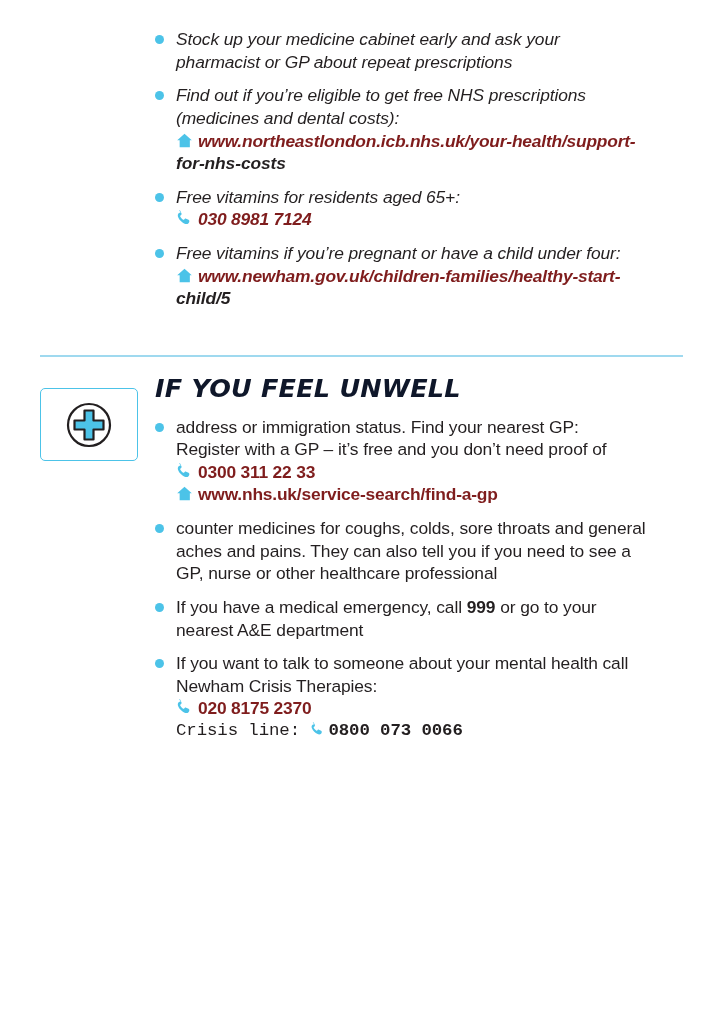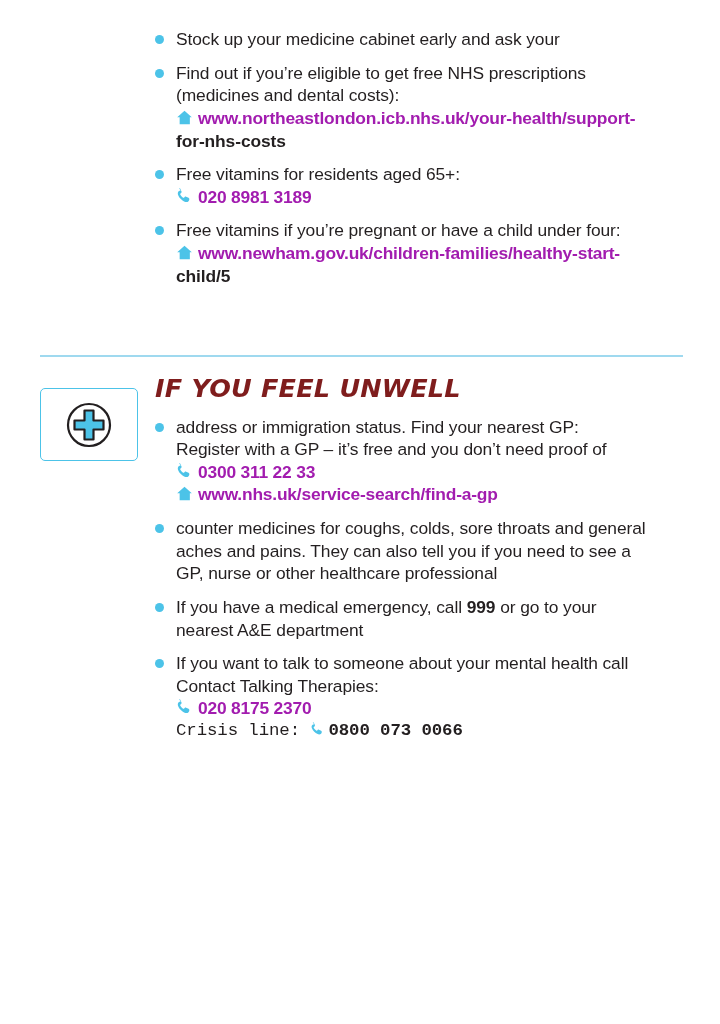--- a/index.html
+++ b/index.html
@@ -48,21 +48,21 @@
   }
   .line { display: block; }
   .bold { font-weight: bold; }
 
   
   .sub-line {
     display: block;
     padding-left: 22px;
     position: relative;
     font-weight: bold;
-    color: #a21caf;
+    color: #7f1d1d;
     letter-spacing: -0.2px;
   }
   .sub-line .ic {
     position: absolute;
     left: 0;
     top: 2px;
     width: 17px;
     height: 17px;
     color: #4cc3e8;
   }
@@ -80,20 +80,21 @@
     font-weight: normal;
     font-family: Liberation Mono, monospace;
   }
 
   
   .top-section {
     position: absolute;
     left: 155px;
     top: 28px;
     width: 528px;
+    font-style: italic;
   }
 
   
   .divider {
     position: absolute;
     left: 40px;
     top: 355px;
     width: 643px;
     height: 2px;
     background: #9fd9ef;
@@ -120,56 +121,57 @@
     position: absolute;
     left: 155px;
     top: 376px;
     width: 528px;
   }
   .section-title {
     font-family: "DejaVu Sans", sans-serif;
     font-weight: bold;
     font-style: italic;
     font-size: 25.5px;
-    color: #7f1d1d;
+    color: #0f172a;
     letter-spacing: 0.2px;
     margin: 0 0 14px 0;
     line-height: 1;
   }
 </style>
 </head>
 <body>
 
 <div class="page">
 
   <div class="top-section">
     <ul class="bullet-list" id="top-list">
         <li class="bullet-item">
           <span class="bullet-dot"></span>
           <span class="line">Stock up your medicine cabinet early and ask your</span>
+          <span class="line">pharmacist or GP about repeat prescriptions</span>
         </li>
         <li class="bullet-item">
           <span class="bullet-dot"></span>
           <span class="line">Find out if you’re eligible to get free NHS prescriptions</span>
           <span class="line">(medicines and dental costs):</span>
           <span class="sub-line"><span class="ic">
               <svg viewBox="0 0 20 20" width="100%" height="100%" aria-hidden="true">
                 <path d="M10 2.2 L18.6 9.6 h-2.3 v8.2 h-12 V9.6 H1.4 Z" fill="currentColor"></path>
               </svg>
             </span><span>www.northeastlondon.icb.nhs.uk/your-health/support-</span></span>
           <span class="line bold">for-nhs-costs</span>
         </li>
         <li class="bullet-item">
           <span class="bullet-dot"></span>
           <span class="line">Free vitamins for residents aged 65+:</span>
           <span class="sub-line"><span class="ic">
               <svg viewBox="0 0 20 20" width="100%" height="100%" aria-hidden="true">
                 <path d="M5.2 1.6c1 0 1.6.6 2 1.6l.9 2.1c.3.8.1 1.3-.5 1.8l-1 .8c-.2.2-.2.4-.1.6.6 1.5 2.2 3.4 3.8 4.3.2.1.4.1.6-.1l.9-.9c.5-.5 1-.6 1.7-.3l2.2.9c1 .4 1.6 1 1.6 2 0 1.8-1.5 3.4-3.4 3.4-1.3 0-3.9-.9-6.6-3.6C4.6 11.5 3.7 8.9 3.7 7.6c0-1.9 1.6-3.4 3.4-3.4z" fill="currentColor" transform="translate(-1.6,-1.2)"></path>
               </svg>
-            </span><span>020 8981 3189</span></span>
+            </span><span>030 8981 7124</span></span>
         </li>
         <li class="bullet-item">
           <span class="bullet-dot"></span>
           <span class="line">Free vitamins if you’re pregnant or have a child under four:</span>
           <span class="sub-line"><span class="ic">
               <svg viewBox="0 0 20 20" width="100%" height="100%" aria-hidden="true">
                 <path d="M10 2.2 L18.6 9.6 h-2.3 v8.2 h-12 V9.6 H1.4 Z" fill="currentColor"></path>
               </svg>
             </span><span>www.newham.gov.uk/children-families/healthy-start-</span></span>
           <span class="line bold">child/5</span>
@@ -213,21 +215,21 @@
           <span class="line">GP, nurse or other healthcare professional</span>
         </li>
         <li class="bullet-item">
           <span class="bullet-dot"></span>
           <span class="line"><span>If you have a medical emergency, call </span><span class="bold">999</span><span> or go to your</span></span>
           <span class="line">nearest A&amp;E department</span>
         </li>
         <li class="bullet-item">
           <span class="bullet-dot"></span>
           <span class="line">If you want to talk to someone about your mental health call</span>
-          <span class="line">Contact Talking Therapies:</span>
+          <span class="line">Newham Crisis Therapies:</span>
           <span class="sub-line"><span class="ic">
               <svg viewBox="0 0 20 20" width="100%" height="100%" aria-hidden="true">
                 <path d="M5.2 1.6c1 0 1.6.6 2 1.6l.9 2.1c.3.8.1 1.3-.5 1.8l-1 .8c-.2.2-.2.4-.1.6.6 1.5 2.2 3.4 3.8 4.3.2.1.4.1.6-.1l.9-.9c.5-.5 1-.6 1.7-.3l2.2.9c1 .4 1.6 1 1.6 2 0 1.8-1.5 3.4-3.4 3.4-1.3 0-3.9-.9-6.6-3.6C4.6 11.5 3.7 8.9 3.7 7.6c0-1.9 1.6-3.4 3.4-3.4z" fill="currentColor" transform="translate(-1.6,-1.2)"></path>
               </svg>
             </span><span>020 8175 2370</span></span>
           <span class="line crisis-line"><span>Crisis line: </span><span class="inline-ic"><svg viewBox="0 0 20 20" width="100%" height="100%" aria-hidden="true">
                 <path d="M5.2 1.6c1 0 1.6.6 2 1.6l.9 2.1c.3.8.1 1.3-.5 1.8l-1 .8c-.2.2-.2.4-.1.6.6 1.5 2.2 3.4 3.8 4.3.2.1.4.1.6-.1l.9-.9c.5-.5 1-.6 1.7-.3l2.2.9c1 .4 1.6 1 1.6 2 0 1.8-1.5 3.4-3.4 3.4-1.3 0-3.9-.9-6.6-3.6C4.6 11.5 3.7 8.9 3.7 7.6c0-1.9 1.6-3.4 3.4-3.4z" fill="currentColor" transform="translate(-1.6,-1.2)"></path>
               </svg></span><span class="bold">0800 073 0066</span></span>
         </li>
       </ul>

